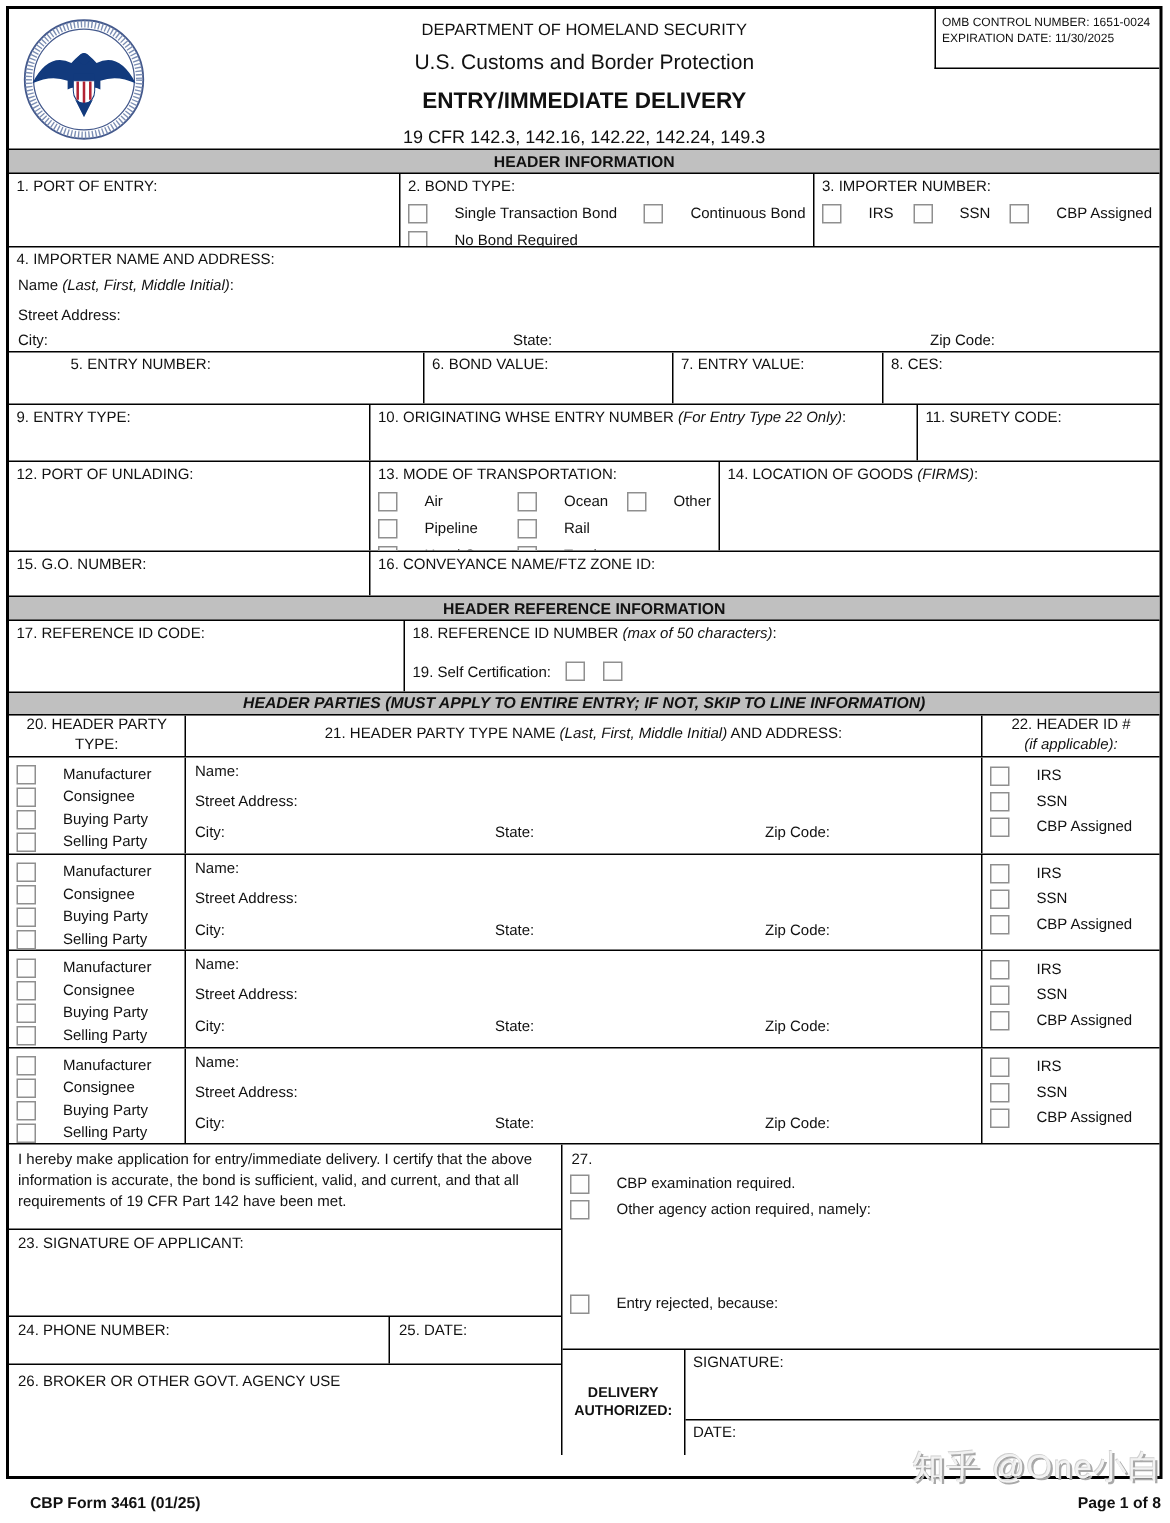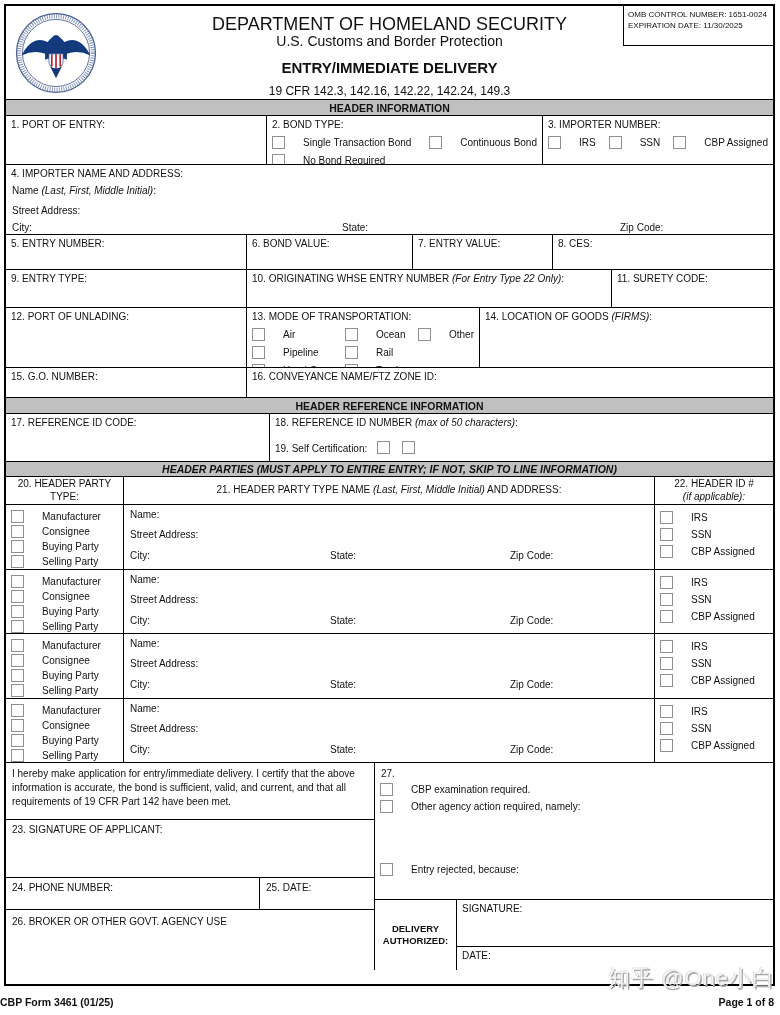--- a/index.html
+++ b/index.html
@@ -18,35 +18,35 @@
          font-weight:bold; font-size:10.5px; }
   .bar-cell { background:#c0c0c0; display:flex; align-items:center; justify-content:center; font-weight:bold; font-size:10.5px; }
   
   .cb { display:inline-block; width:13px; height:13px; border:1px solid #8f8f8f; background:#fefefe; flex:none; }
   .cbi { display:flex; align-items:center; gap:18px; font-size:10px; height:15px; white-space:nowrap; }
   .w158 { width:158px; } .w93 { width:93px;text-align:right; } .w73 { width:73px; }
   
   #row-top { height:94px; }
   .seal { position:absolute; left:8px; top:5px; }
   .center-head { position:absolute; left:0; top:0; width:100%; text-align:center; }
-  .h-dept  { position:absolute; top:8px;  width:100%; font-size:18px; }
+  .h-dept  { position:absolute; top:8px;  width:100%; font-size:11px; }
   .h-agcy  { position:absolute; top:27px; width:100%; font-size:14px; }
   .h-title { position:absolute; top:53px; width:100%; font-size:15px; font-weight:bold; }
   .h-cfr   { position:absolute; top:78px; width:100%; font-size:12px; }
   .omb { position:absolute; right:0; top:0; width:150px; height:40px; border-left:1px solid #000; border-bottom:1px solid #000;
          padding:4px 4px; font-size:8px; line-height:1.35; }
   
   #bar-info, #bar-ref { height:16px; }
   #bar-parties { height:15px; font-style:italic; }
   
   #row-123 { height:49px; }
   #row-123 .c1 { width:261px; } #row-123 .c2 { width:276px; } #row-123 .c3 { flex:1; }
   #row-4 { height:70px; }
   #row-5678 { height:35px; }
-  #row-5678 .c1 { width:241px; } #row-5678 .c2 { width:166px; } #row-5678 .c3 { width:140px; } #row-5678 .c4 { flex:1; }
+  #row-5678 .c1 { width:241px;margin-left:36px; } #row-5678 .c2 { width:166px; } #row-5678 .c3 { width:140px; } #row-5678 .c4 { flex:1; }
   #row-91011 { height:38px; }
   #row-91011 .c1 { width:241px; } #row-91011 .c2 { width:365px; } #row-91011 .c3 { flex:1; }
   #row-121314 { height:60px; }
   #row-121314 .c1 { width:241px; } #row-121314 .c2 { width:233px; } #row-121314 .c3 { flex:1; }
   #row-1516 { height:30px; }
   #row-1516 .c1 { width:241px; } #row-1516 .c2 { flex:1; }
   #row-171819 { height:48px; }
   #row-171819 .c1 { width:264px; } #row-171819 .c2 { flex:1; }
   .abs { position:absolute; font-size:10px; }
   .cbrow { display:flex; margin-top:3px; }
@@ -78,21 +78,21 @@
   .pdrow .date { flex:1; padding:4px 6px; }
   .broker { flex:1; padding:6px 6px; }
   .box27 { height:137px; border-bottom:1px solid #000; position:relative; }
   .delivery { flex:1; display:flex; }
   .dl-label { width:82px; border-right:1px solid #000; display:flex; align-items:center; justify-content:center;
               text-align:center; font-weight:bold; font-size:9.5px; line-height:1.3; padding:2px; }
   .dl-right { flex:1; display:flex; flex-direction:column; }
   .dl-sig { height:47px; border-bottom:1px solid #000; padding:3px 5px; }
   .dl-date { flex:1; padding:3px 5px; }
   
-  .foot-left  { position:absolute; left:0;  top:996px; font-size:10.5px; font-weight:bold; }
+  .foot-left  { position:absolute; left:20px;  top:996px; font-size:10.5px; font-weight:bold; }
   .foot-right { position:absolute; right:6px; top:996px; font-size:10.5px; font-weight:bold; }
   
   .watermark { position:absolute; right:5px; top:963px; font-size:22px; letter-spacing:1px;
                color:#f2f2f2; text-shadow:1.5px 1.5px 0 #a8a8a8, -0.5px -0.5px 0 #cfcfcf; z-index:9; }
 </style>
 </head>
 <body>
 
 <div class="form">
 

